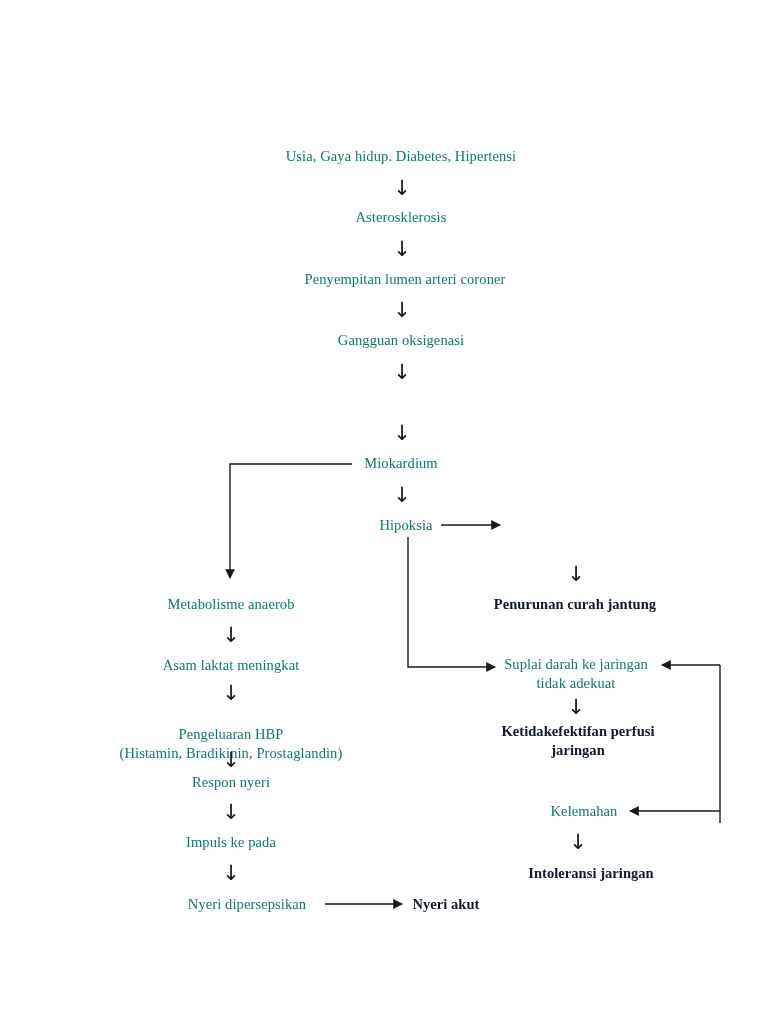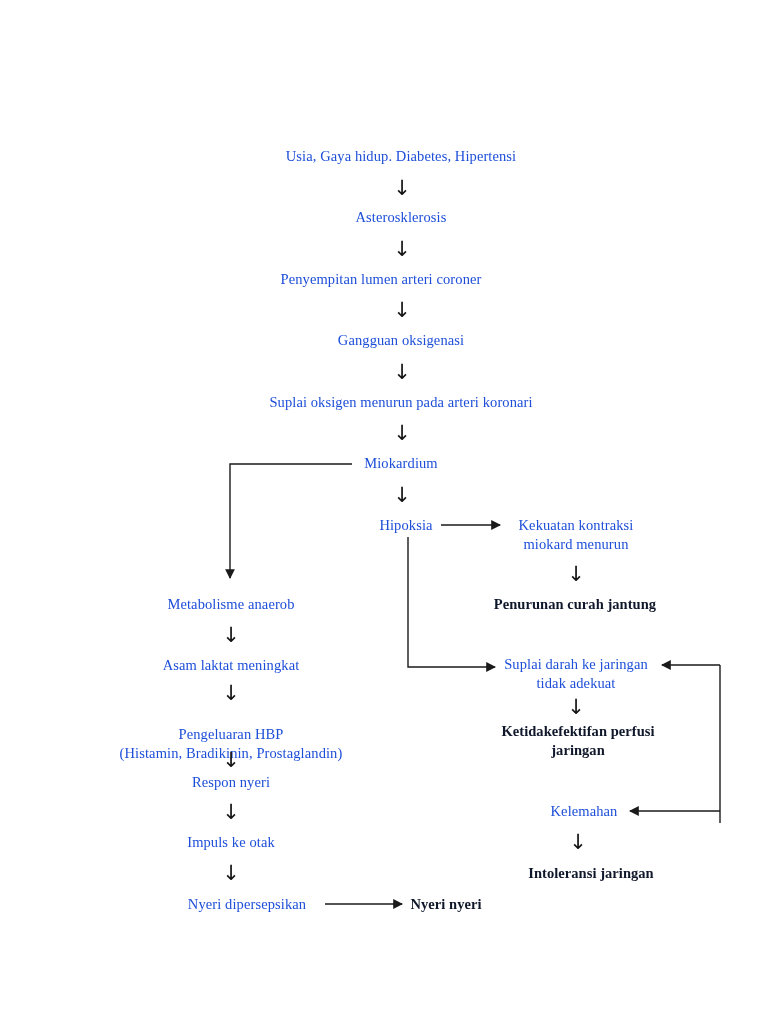--- a/index.html
+++ b/index.html
@@ -28,21 +28,21 @@
     pointer-events: none;
   }
   .node {
     position: absolute;
     transform: translate(-50%, -50%);
     text-align: center;
     font-size: 14.5px;
     line-height: 18.5px;
     white-space: pre;
     letter-spacing: 0.1px;
-    color: #1d4ed8;
+    color: #0f766e;
   }
   .node.bold {
     font-weight: bold;
     color: #0f172a;
     letter-spacing: 0.05px;
   }
   .arrow-glyph {
     position: absolute;
     transform: translate(-50%, -50%);
     font-size: 21px;
@@ -80,36 +80,33 @@
 
     <line x1="720" y1="665" x2="720" y2="823" stroke="#1a1a1a" stroke-width="1.4"></line>
 
     <line x1="720" y1="665" x2="662" y2="665" stroke="#1a1a1a" stroke-width="1.4" marker-end="url(#ah-left)"></line>
 
     <line x1="720" y1="811" x2="630" y2="811" stroke="#1a1a1a" stroke-width="1.4" marker-end="url(#ah-left)"></line>
   </svg>
 
   <div class="node" style="left:401px; top:156px;">Usia, Gaya hidup. Diabetes, Hipertensi</div>
   <div class="node" style="left:401px; top:217px;">Asterosklerosis</div>
-  <div class="node" style="left:381px; top:279px;font-family:Liberation Serif, serif;">Penyempitan lumen arteri coroner</div>
+  <div class="node" style="left:405px; top:279px;font-family:Liberation Serif, serif;">Penyempitan lumen arteri coroner</div>
   <div class="node" style="left:401px; top:340px;">Gangguan oksigenasi</div>
-  <div class="node" style="left:401px; top:402px;">Suplai oksigen menurun pada arteri koronari</div>
   <div class="node" style="left:401px; top:463px;text-align:right;">Miokardium</div>
   <div class="node" style="left:406px; top:525px;">Hipoksia</div>
-  <div class="node" style="left:576px; top:534px;">Kekuatan kontraksi
-miokard menurun</div>
   <div class="node bold" style="left:575px; top:604px;">Penurunan curah jantung</div>
   <div class="node" style="left:231px; top:604px;">Metabolisme anaerob</div>
   <div class="node" style="left:231px; top:665px;">Asam laktat meningkat</div>
   <div class="node" style="left:231px; top:723px;margin-top:20px;">Pengeluaran HBP
 (Histamin, Bradikinin, Prostaglandin)</div>
   <div class="node" style="left:231px; top:782px;">Respon nyeri</div>
-  <div class="node" style="left:231px; top:842px;">Impuls ke otak</div>
+  <div class="node" style="left:231px; top:842px;">Impuls ke pada</div>
   <div class="node" style="left:247px; top:904px;">Nyeri dipersepsikan</div>
-  <div class="node bold" style="left:446px; top:904px;">Nyeri nyeri</div>
+  <div class="node bold" style="left:446px; top:904px;">Nyeri akut</div>
   <div class="node" style="left:576px; top:673px;">Suplai darah ke jaringan
 tidak adekuat</div>
   <div class="node bold" style="left:578px; top:740px;">Ketidakefektifan perfusi
 jaringan</div>
   <div class="node" style="left:584px; top:811px;">Kelemahan</div>
   <div class="node bold" style="left:591px; top:873px;">Intoleransi jaringan</div>
 
   <div class="arrow-glyph" style="left:402px; top:188px;">↓</div>
   <div class="arrow-glyph" style="left:402px; top:249px;">↓</div>
   <div class="arrow-glyph" style="left:402px; top:310px;">↓</div>

